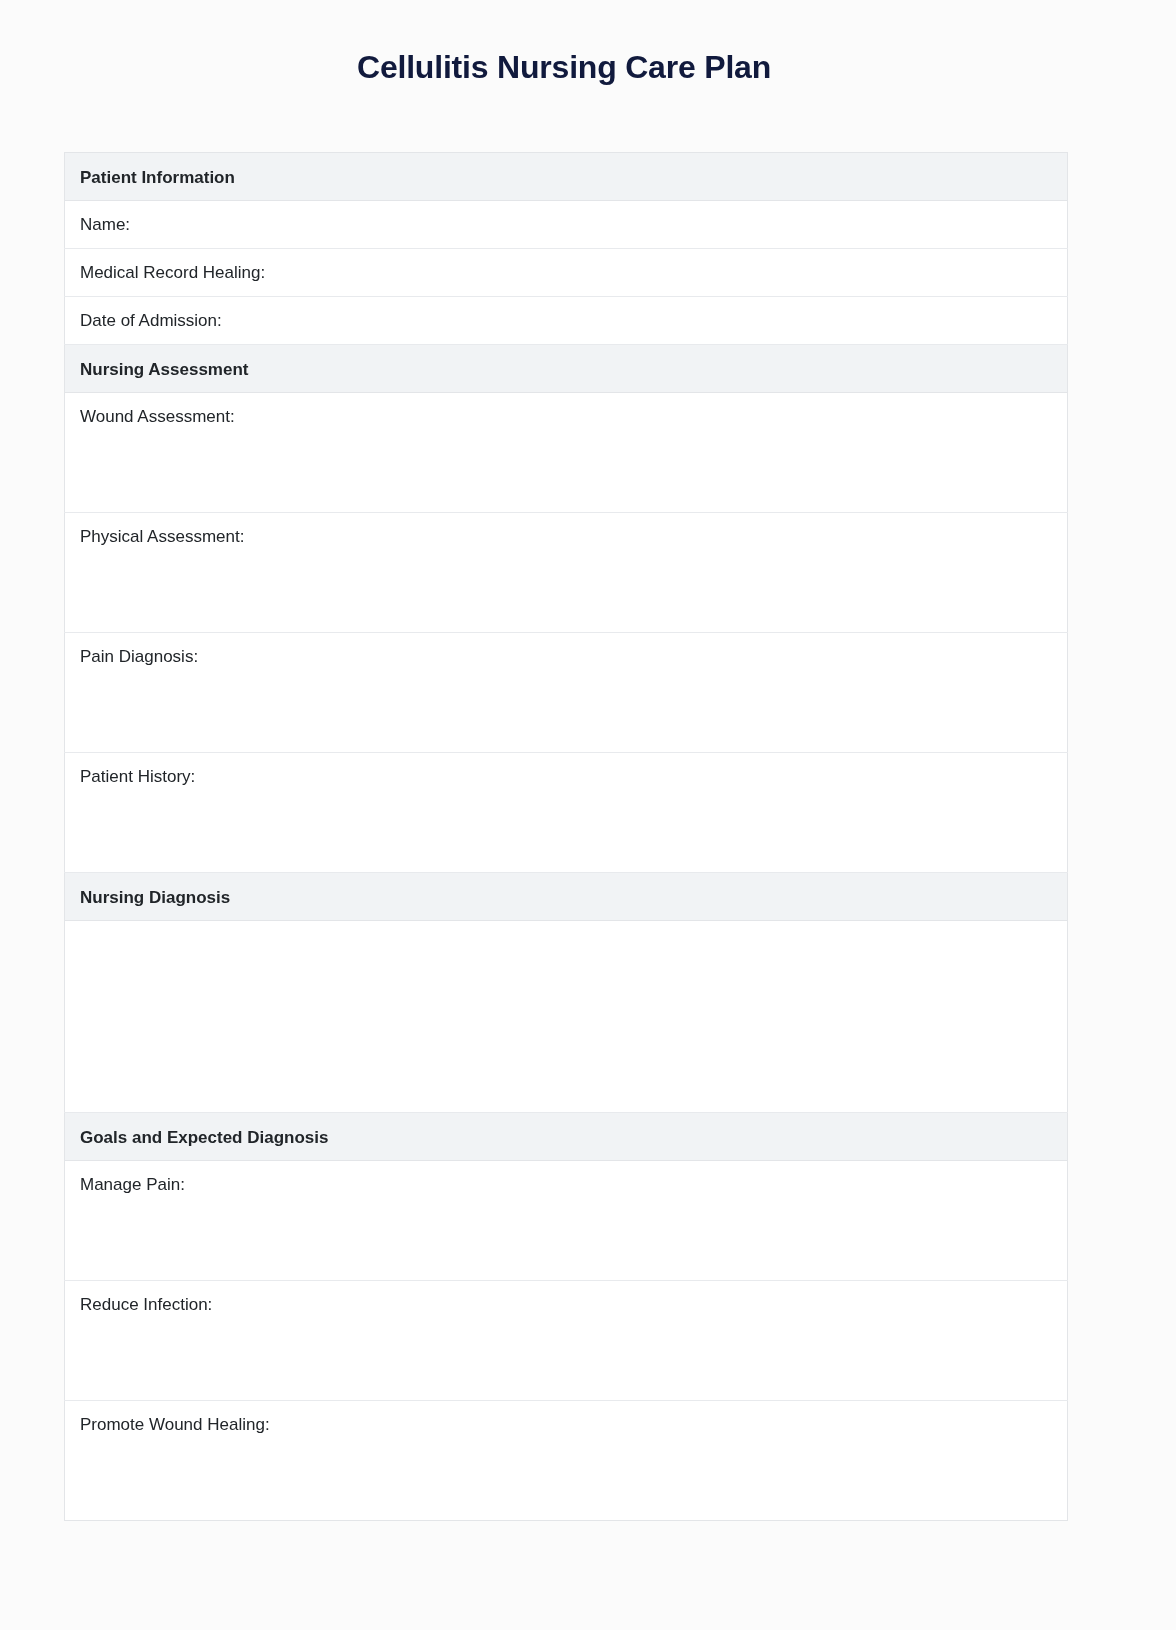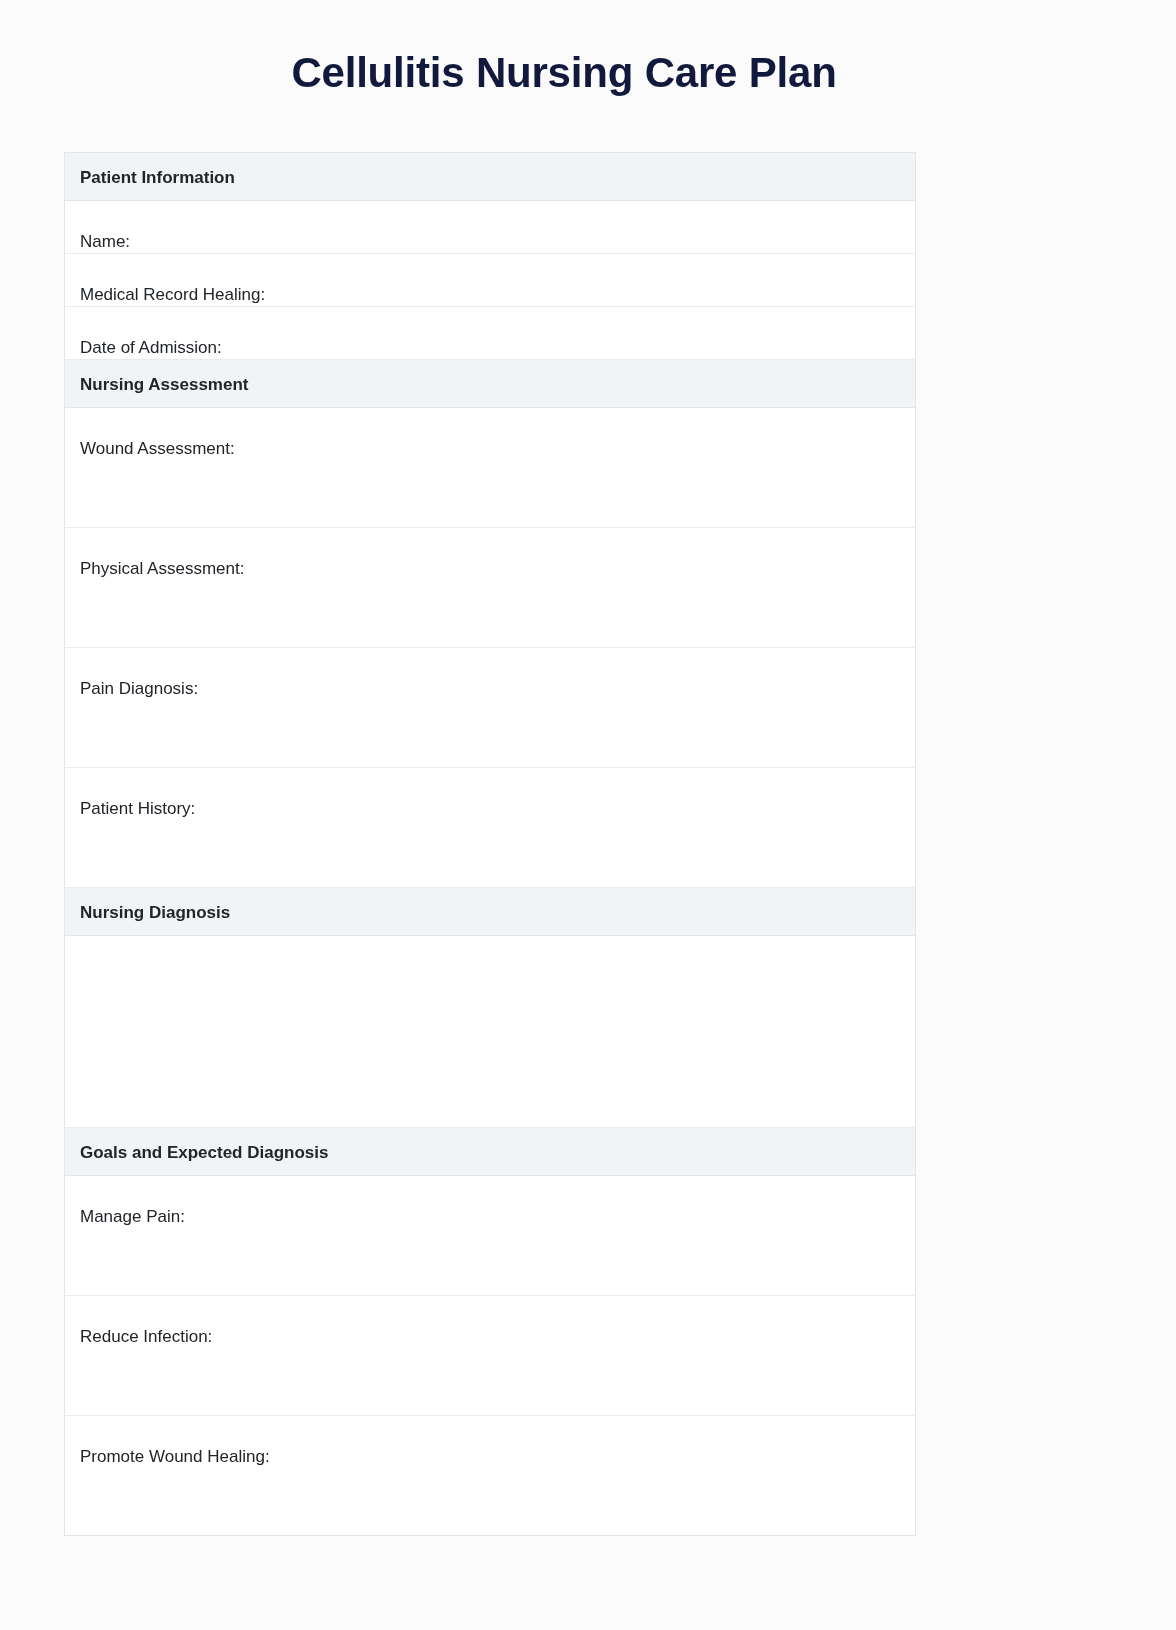--- a/index.html
+++ b/index.html
@@ -22,32 +22,32 @@
     background: #fbfbfb;
     box-sizing: border-box;
   }
 
   .doc-title {
     position: absolute;
     top: 48px;
     left: 0;
     width: 1128px;
     text-align: center;
-    font-size: 42px;
+    font-size: 32px;
     font-weight: bold;
     color: #111a3d;
     letter-spacing: -0.2px;
     line-height: 1.2;
   }
 
   .care-plan-table {
     position: absolute;
     top: 152px;
     left: 64px;
-    width: 852px;
+    width: 1004px;
     border-collapse: collapse;
     table-layout: fixed;
     background: #ffffff;
     border: 1px solid #e3e5e8;
   }
 
   .care-plan-table td {
     border-bottom: 1px solid #e8eaed;
     padding: 0;
     vertical-align: top;
@@ -69,21 +69,21 @@
     font-weight: bold;
     color: #212529;
     padding: 14px 0 0 15px;
     line-height: 1.25;
   }
 
   .field-label {
     font-size: 17px;
     font-weight: normal;
     color: #212529;
-    padding: 30px 0 0 15px;
+    padding: 13px 0 0 15px;
     line-height: 1.3;
   }
 
   .row-short td { height: 47px; }
   .row-tall td { height: 119px; }
   .row-xtall td { height: 191px; }
   .row-header td { height: 47px; }
 
   .empty-cell { font-size: 17px; }
 </style>

